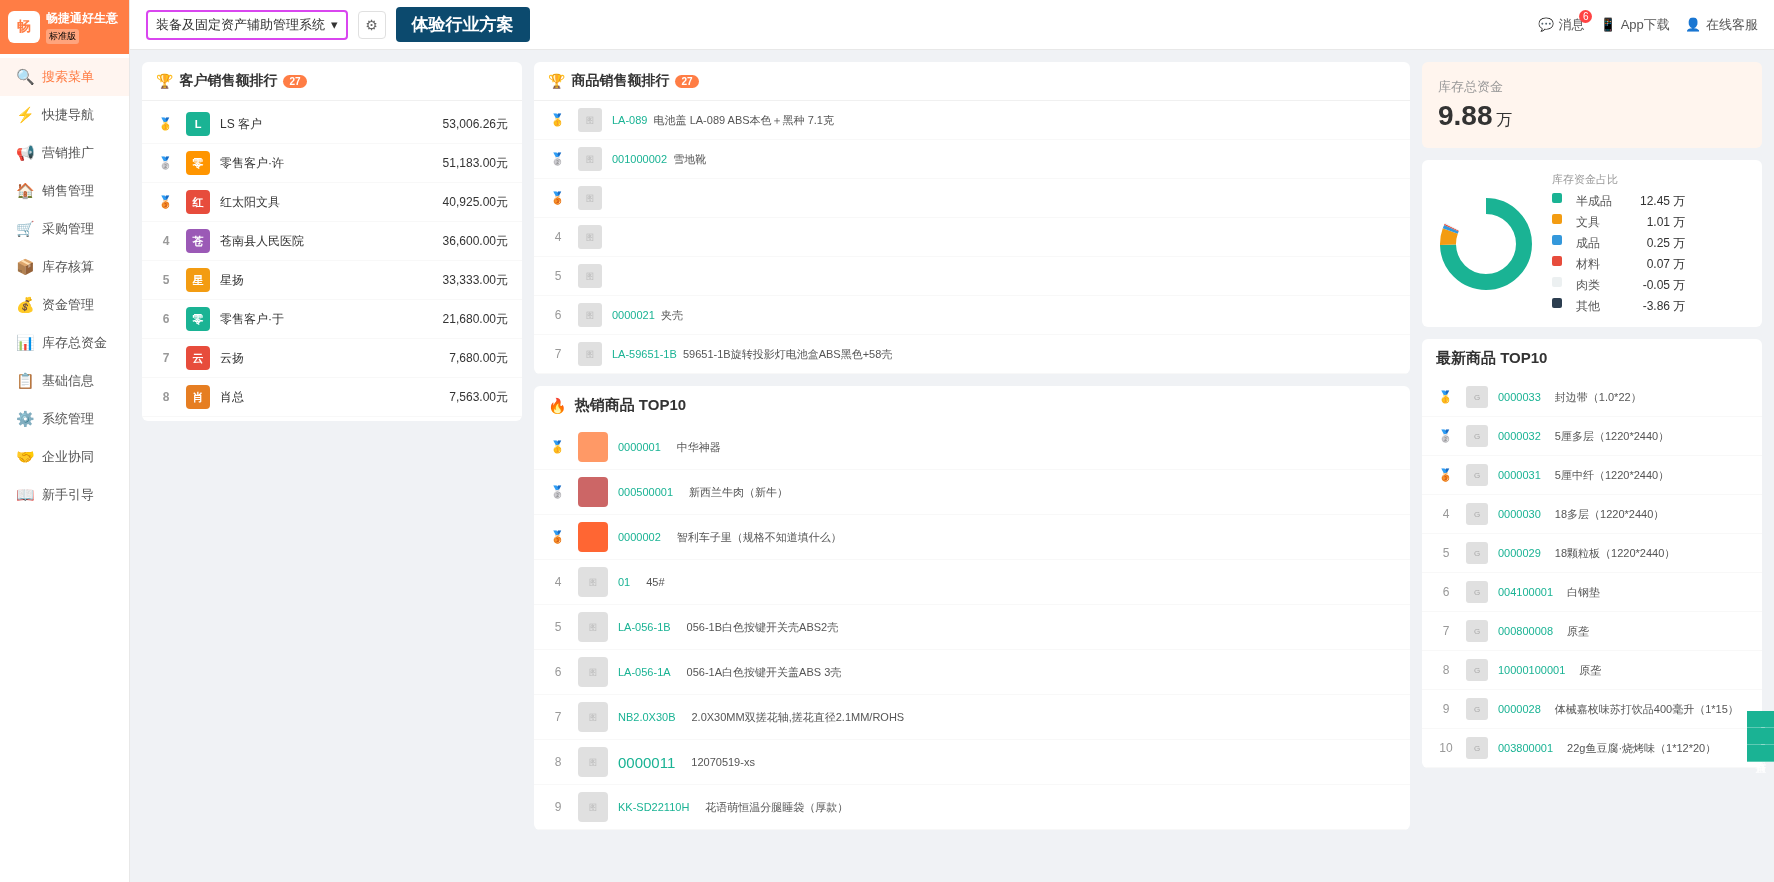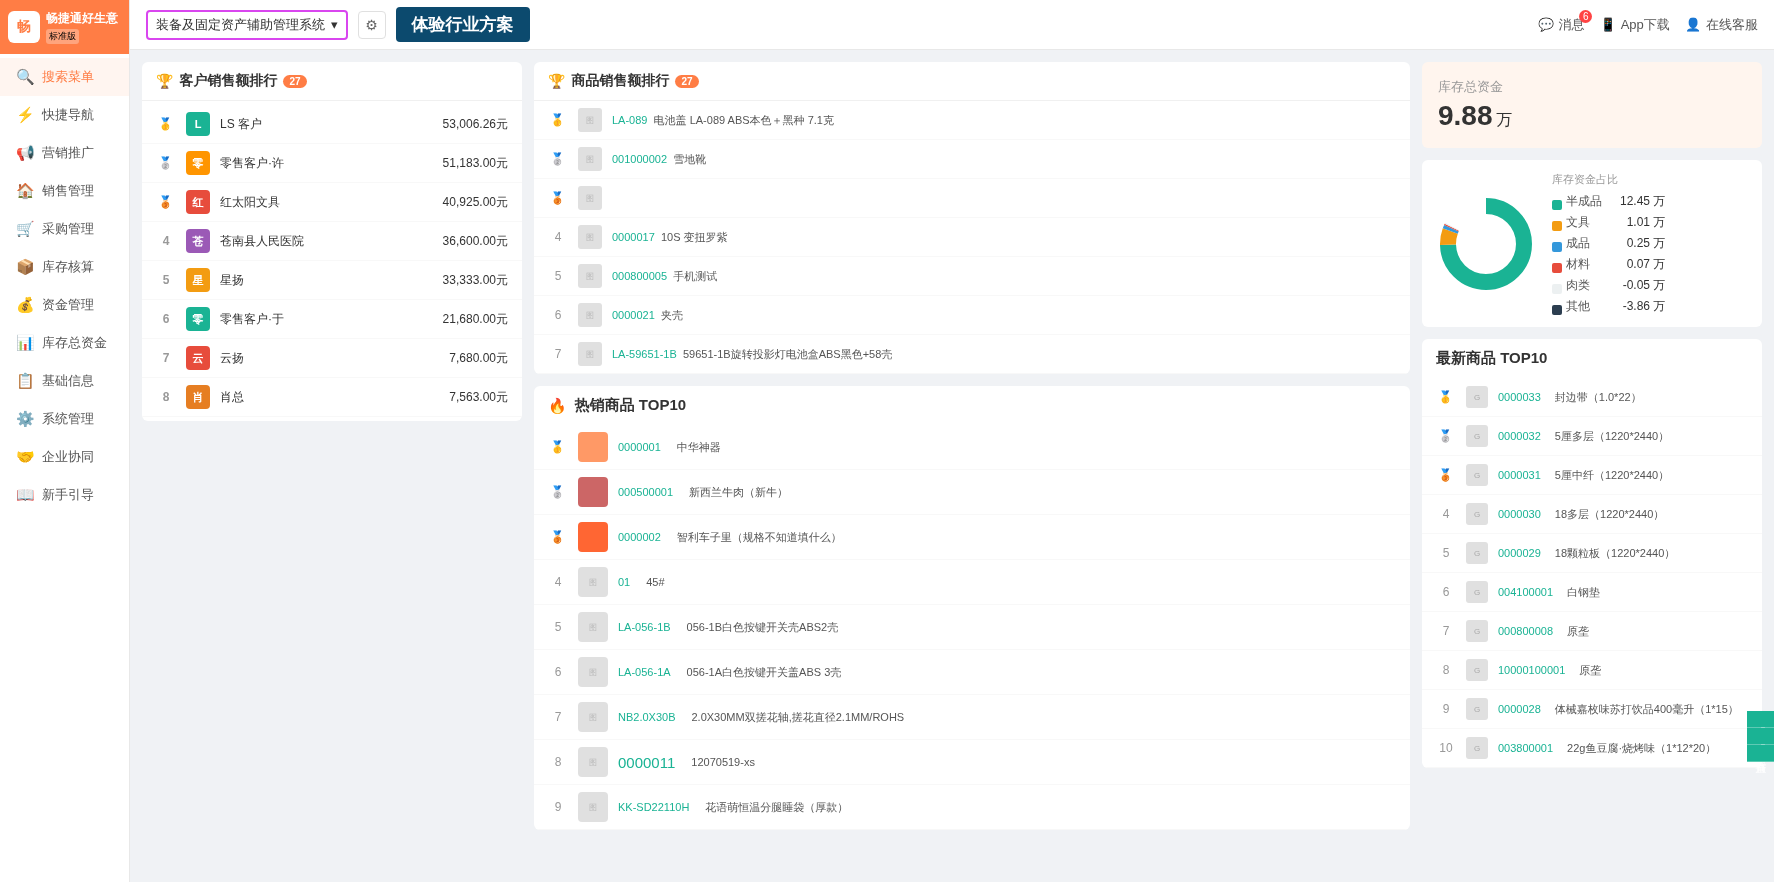--- a/index.html
+++ b/index.html
@@ -163,21 +163,21 @@
     .prod-code { font-size: 11px; color: #1ab394; }
 
     
     .inventory-card { background: #fff5ee; border-radius: 6px; padding: 16px; }
     .inventory-title { font-size: 13px; color: #999; margin-bottom: 4px; }
     .inventory-amount { font-size: 28px; font-weight: bold; color: #333; }
     .inventory-unit { font-size: 16px; color: #333; }
 
     .donut-area { display: flex; align-items: center; gap: 16px; padding: 12px 14px; }
     .legend { display: flex; flex-direction: column; gap: 4px; font-size: 12px; }
-    .legend-item { display: flex; align-items: flex-end; gap: 4px; }
+    .legend-item { display: flex; align-items: flex-start; gap: 14px; }
     .legend-dot { width: 10px; height: 10px; border-radius: 2px; flex-shrink: 0; }
     .legend-name { color: #555; flex: 1; min-width: 50px; }
     .legend-val { color: #333; text-align: right; }
 
     
     .hot-prod-item {
       display: flex; align-items: center; padding: 7px 14px; gap: 10px;
       border-bottom: 1px solid #f8f8f8;
     }
     .hot-prod-img {
@@ -396,32 +396,26 @@
     <span style="width:20px;text-align:center;font-size:12px;color:#ff7d45">🥉</span>
     <div class="prod-img">
                     <span style="font-size:8px;color:#bbb">图</span>
                   </div>
   </div>
                 <div class="prod-item">
     <span style="width:20px;text-align:center;font-size:12px;color:#999">4</span>
     <div class="prod-img">
                     <span style="font-size:8px;color:#bbb">图</span>
                   </div>
-    <div class="prod-info">
-      <div class="prod-code">0000017&nbsp;&nbsp;<span style="color:#555">10S 变扭罗紫</span></div>
-    </div>
   </div>
                 <div class="prod-item">
     <span style="width:20px;text-align:center;font-size:12px;color:#999">5</span>
     <div class="prod-img">
                     <span style="font-size:8px;color:#bbb">图</span>
                   </div>
-    <div class="prod-info">
-      <div class="prod-code">000800005&nbsp;&nbsp;<span style="color:#555">手机测试</span></div>
-    </div>
   </div>
                 <div class="prod-item">
     <span style="width:20px;text-align:center;font-size:12px;color:#999">6</span>
     <div class="prod-img">
                     <span style="font-size:8px;color:#bbb">图</span>
                   </div>
     <div class="prod-info">
       <div class="prod-code">0000021&nbsp;&nbsp;<span style="color:#555">夹壳</span></div>
     </div>
   </div>

